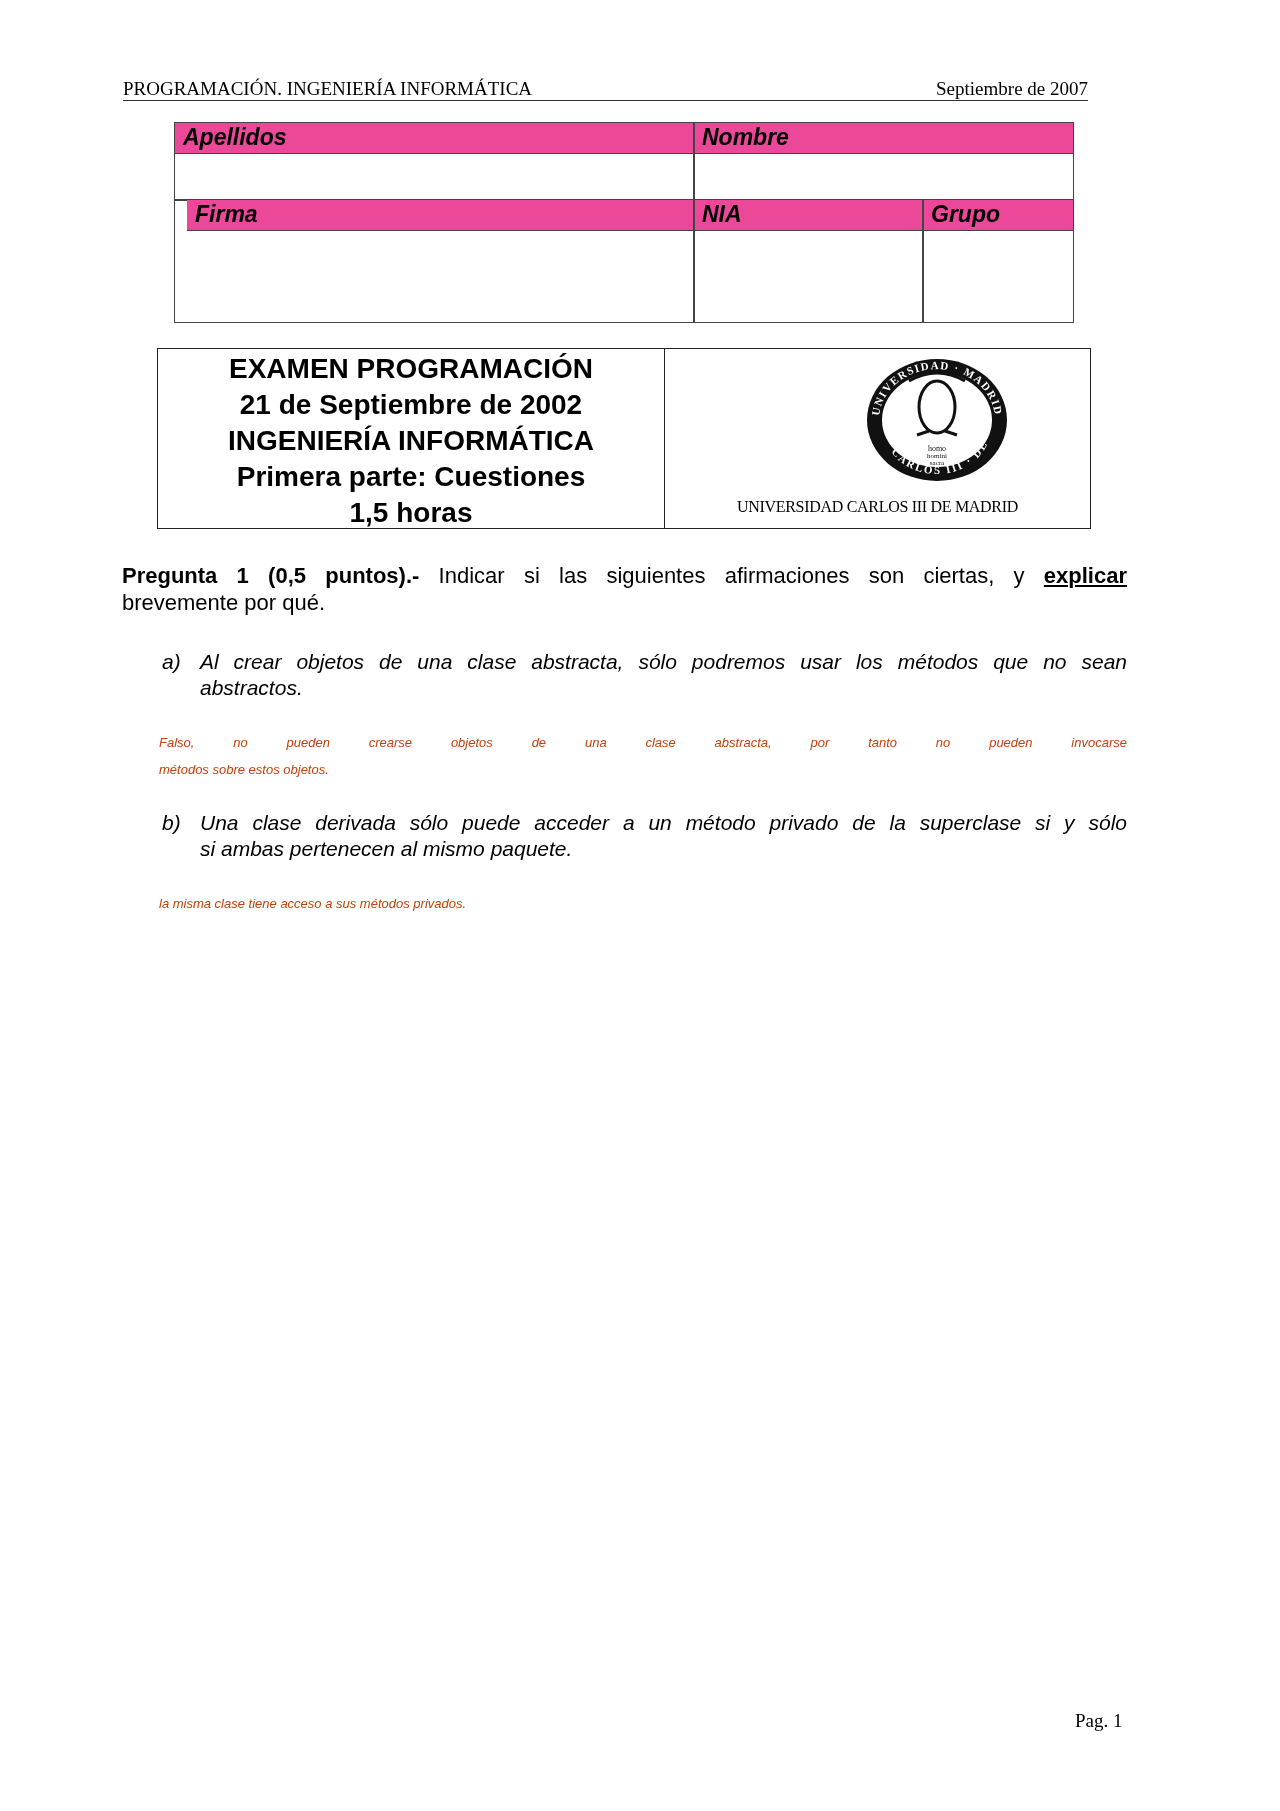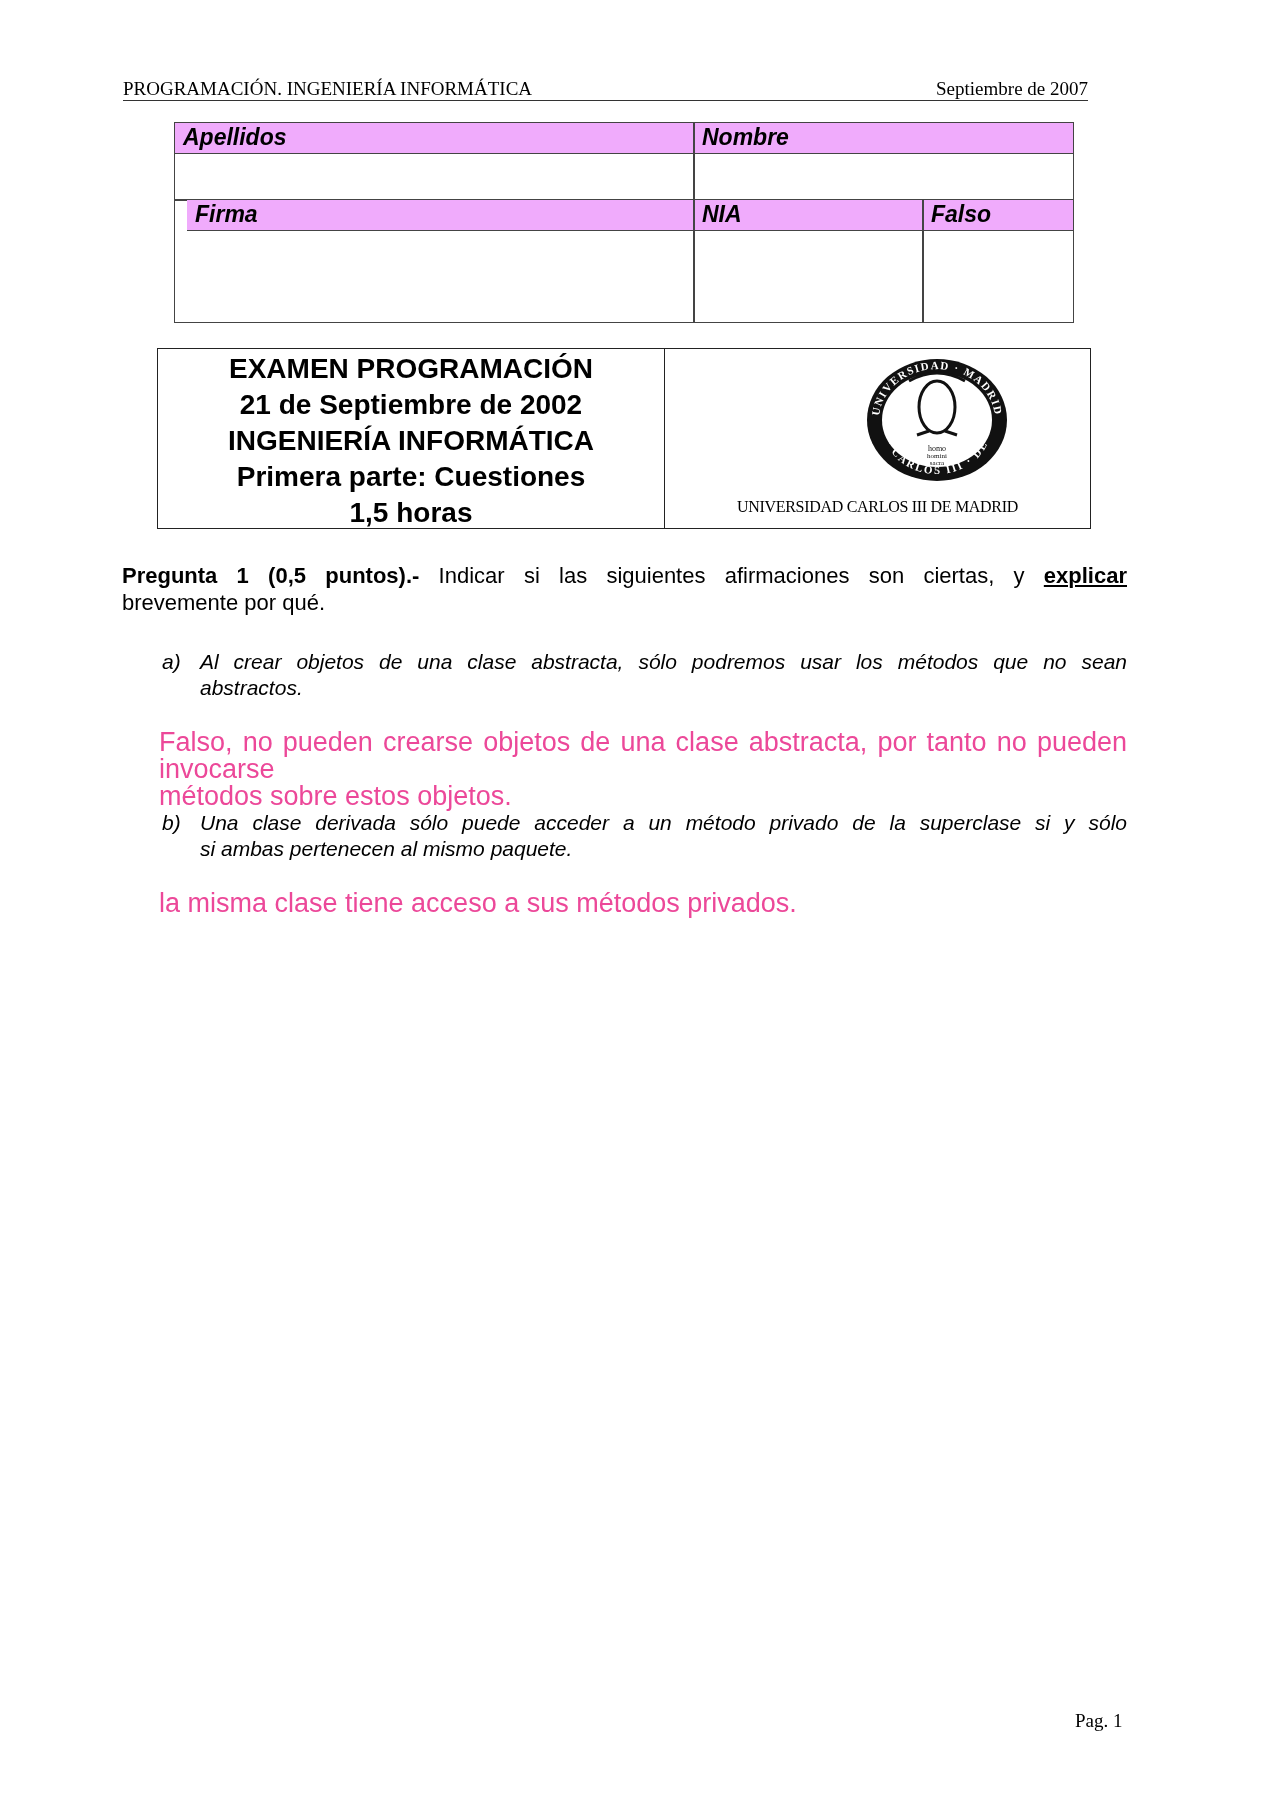--- a/index.html
+++ b/index.html
@@ -4,38 +4,38 @@
 <style>
   html, body { margin: 0; padding: 0; background: #ffffff; }
   body { width: 1280px; height: 1811px; position: relative; overflow: hidden; font-family: "Liberation Sans", sans-serif; color: #000; }
   .abs { position: absolute; }
   .hdr { position: absolute; left: 123px; top: 78px; width: 965px; height: 22px; border-bottom: 1.5px solid #333; font-family: "Liberation Serif", serif; font-size: 19px; line-height: 22px; }
   .hdr .l { position: absolute; left: 0; top: 0; }
   .hdr .r { position: absolute; right: 0; top: 0; }
 
   .idtable { position: absolute; left: 174px; top: 122px; width: 900px; height: 201px; border: 1.5px solid #444; box-sizing: border-box; }
   .cell { position: absolute; box-sizing: border-box; }
-  .hcell { background: #f0abfc; border-bottom: 1.5px solid #444; font-weight: bold; font-style: italic; font-size: 23px; line-height: 29px; padding-left: 8px; }
+  .hcell { background: #ec4899; border-bottom: 1.5px solid #444; font-weight: bold; font-style: italic; font-size: 23px; line-height: 29px; padding-left: 8px; }
   .vline { position: absolute; width: 1.5px; background: #444; }
   .hline { position: absolute; height: 1.5px; background: #444; left: 0; right: 0; }
 
   .exambox { position: absolute; left: 157px; top: 348px; width: 934px; height: 181px; border: 1.5px solid #222; box-sizing: border-box; }
   .examtitle { position: absolute; left: 0; top: 0; width: 506px; height: 100%; text-align: center; font-weight: bold; font-size: 28px; line-height: 36px; padding-top: 2px; box-sizing: border-box; }
   .examtitle div { white-space: nowrap; }
   .logo-area { position: absolute; left: 506px; top: 0; right: 0; bottom: 0; border-left: 1.5px solid #222; }
   .logo-caption { position: absolute; left: 0; right: 0; top: 149px; text-align: center; font-family: "Liberation Serif", serif; font-size: 16px; letter-spacing: -0.3px; }
 
   .para { position: absolute; font-size: 22px; line-height: 27px; }
   .q { left: 122px; top: 562px; width: 1005px; text-align: justify; }
   .q b { font-weight: bold; }
   .q u { font-weight: bold; }
   .item { position: absolute; left: 162px; font-size: 21px; line-height: 26px; font-style: italic; }
   .item .mk { position: absolute; left: 0; top: 0; }
   .item .tx { position: absolute; left: 38px; top: 0; width: 927px; text-align: justify; }
-  .ans { position: absolute; left: 159px; width: 968px; font-size: 27px; line-height: 27px; color: #ec4899; text-align: justify; }
+  .ans { position: absolute; left: 159px; width: 968px; font-size: 13px; line-height: 27px; color: #c2410c; text-align: justify; font-style: italic; }
   .ans span, .item span.ln { display: block; }
   .justline { text-align: justify; text-align-last: justify; }
   .pagenum { position: absolute; left: 1075px; top: 1710px; font-family: "Liberation Serif", serif; font-size: 19px; }
 </style>
 </head>
 <body>
 
 <div class="hdr">
   <span class="l">PROGRAMACIÓN. INGENIERÍA INFORMÁTICA</span>
   <span class="r">Septiembre de 2007</span>
@@ -45,21 +45,21 @@
 
   <div class="cell hcell" style="left:0;top:0;width:519px;height:31px;">Apellidos</div>
   <div class="cell hcell" style="left:519px;top:0;right:0;height:31px;">Nombre</div>
 
   <div class="cell" style="left:0;top:31px;width:519px;height:46px;"></div>
   <div class="cell" style="left:519px;top:31px;right:0;height:46px;"></div>
 
   <div class="hline" style="top:76px;"></div>
   <div class="cell hcell" style="left:0;top:77px;width:519px;height:31px;margin-left:12px;">Firma</div>
   <div class="cell hcell" style="left:519px;top:77px;width:229px;height:31px;">NIA</div>
-  <div class="cell hcell" style="left:748px;top:77px;right:0;height:31px;">Falso</div>
+  <div class="cell hcell" style="left:748px;top:77px;right:0;height:31px;">Grupo</div>
 
   <div class="cell" style="left:0;top:108px;width:519px;bottom:0;"></div>
   <div class="cell" style="left:519px;top:108px;width:229px;bottom:0;"></div>
   <div class="cell" style="left:748px;top:108px;right:0;bottom:0;"></div>
 
   <div class="vline" style="left:518px;top:0;bottom:0;"></div>
   <div class="vline" style="left:747px;top:77px;bottom:0;"></div>
 </div>
 
 <div class="exambox">

